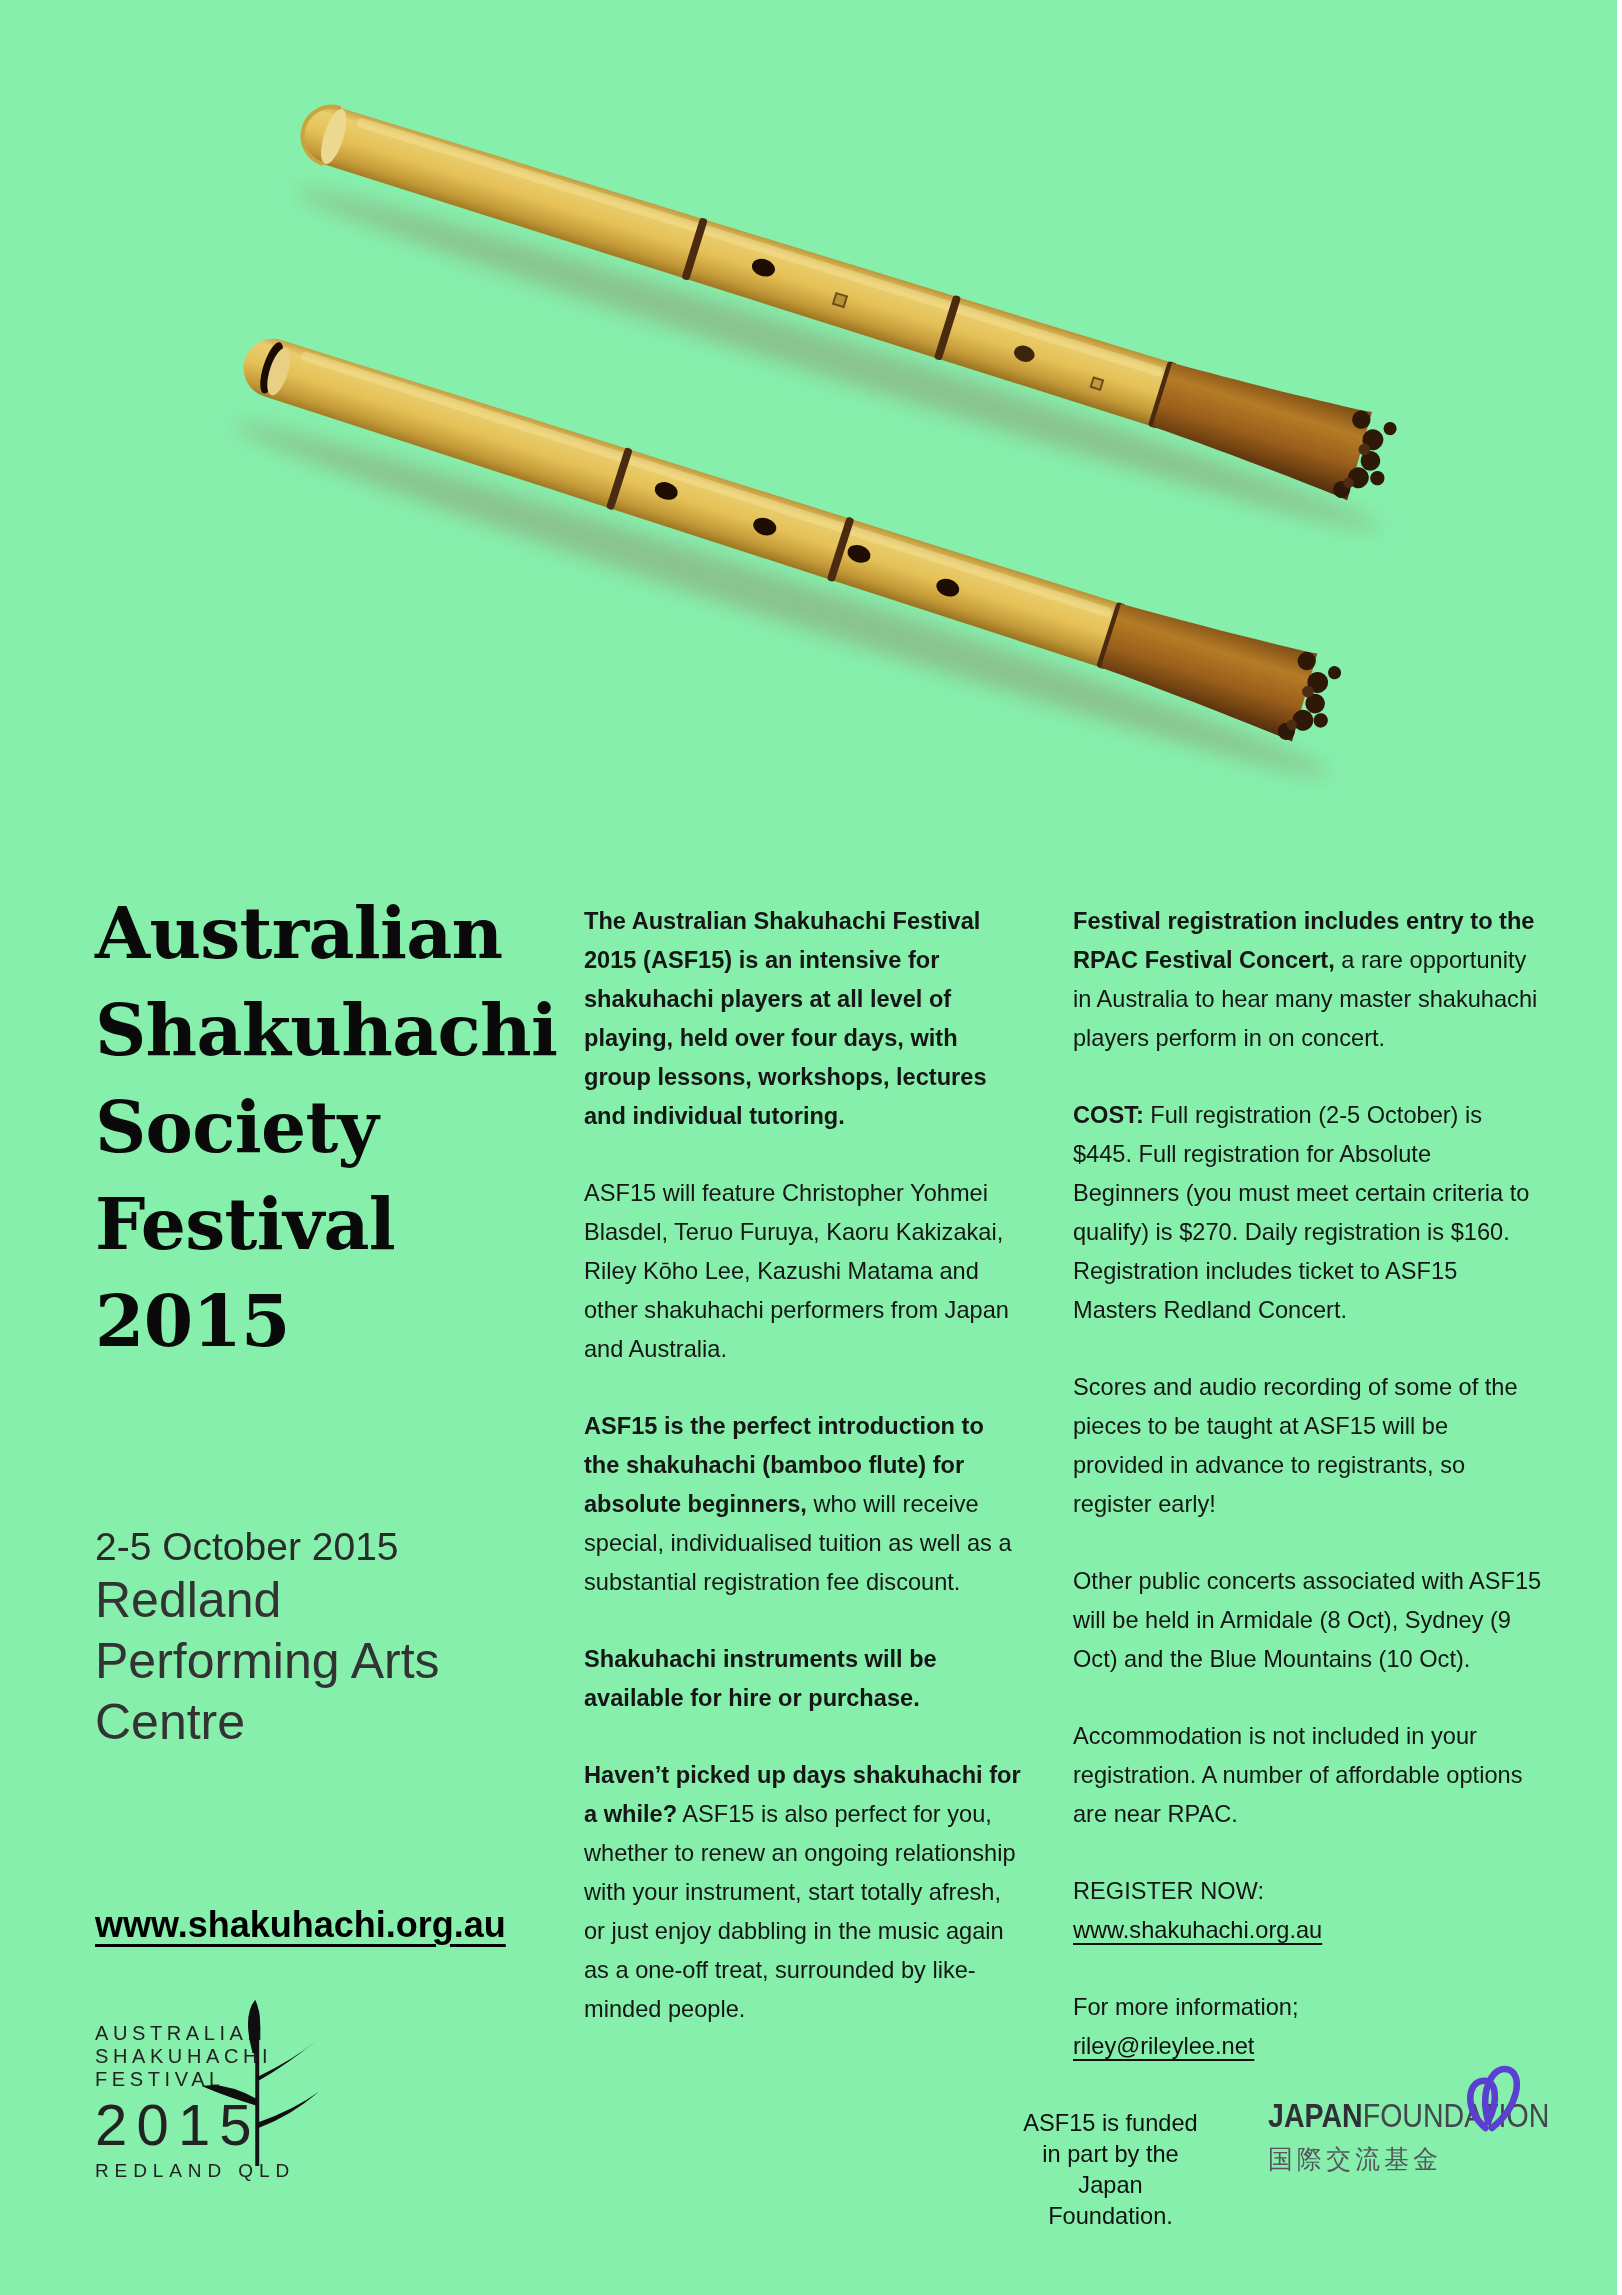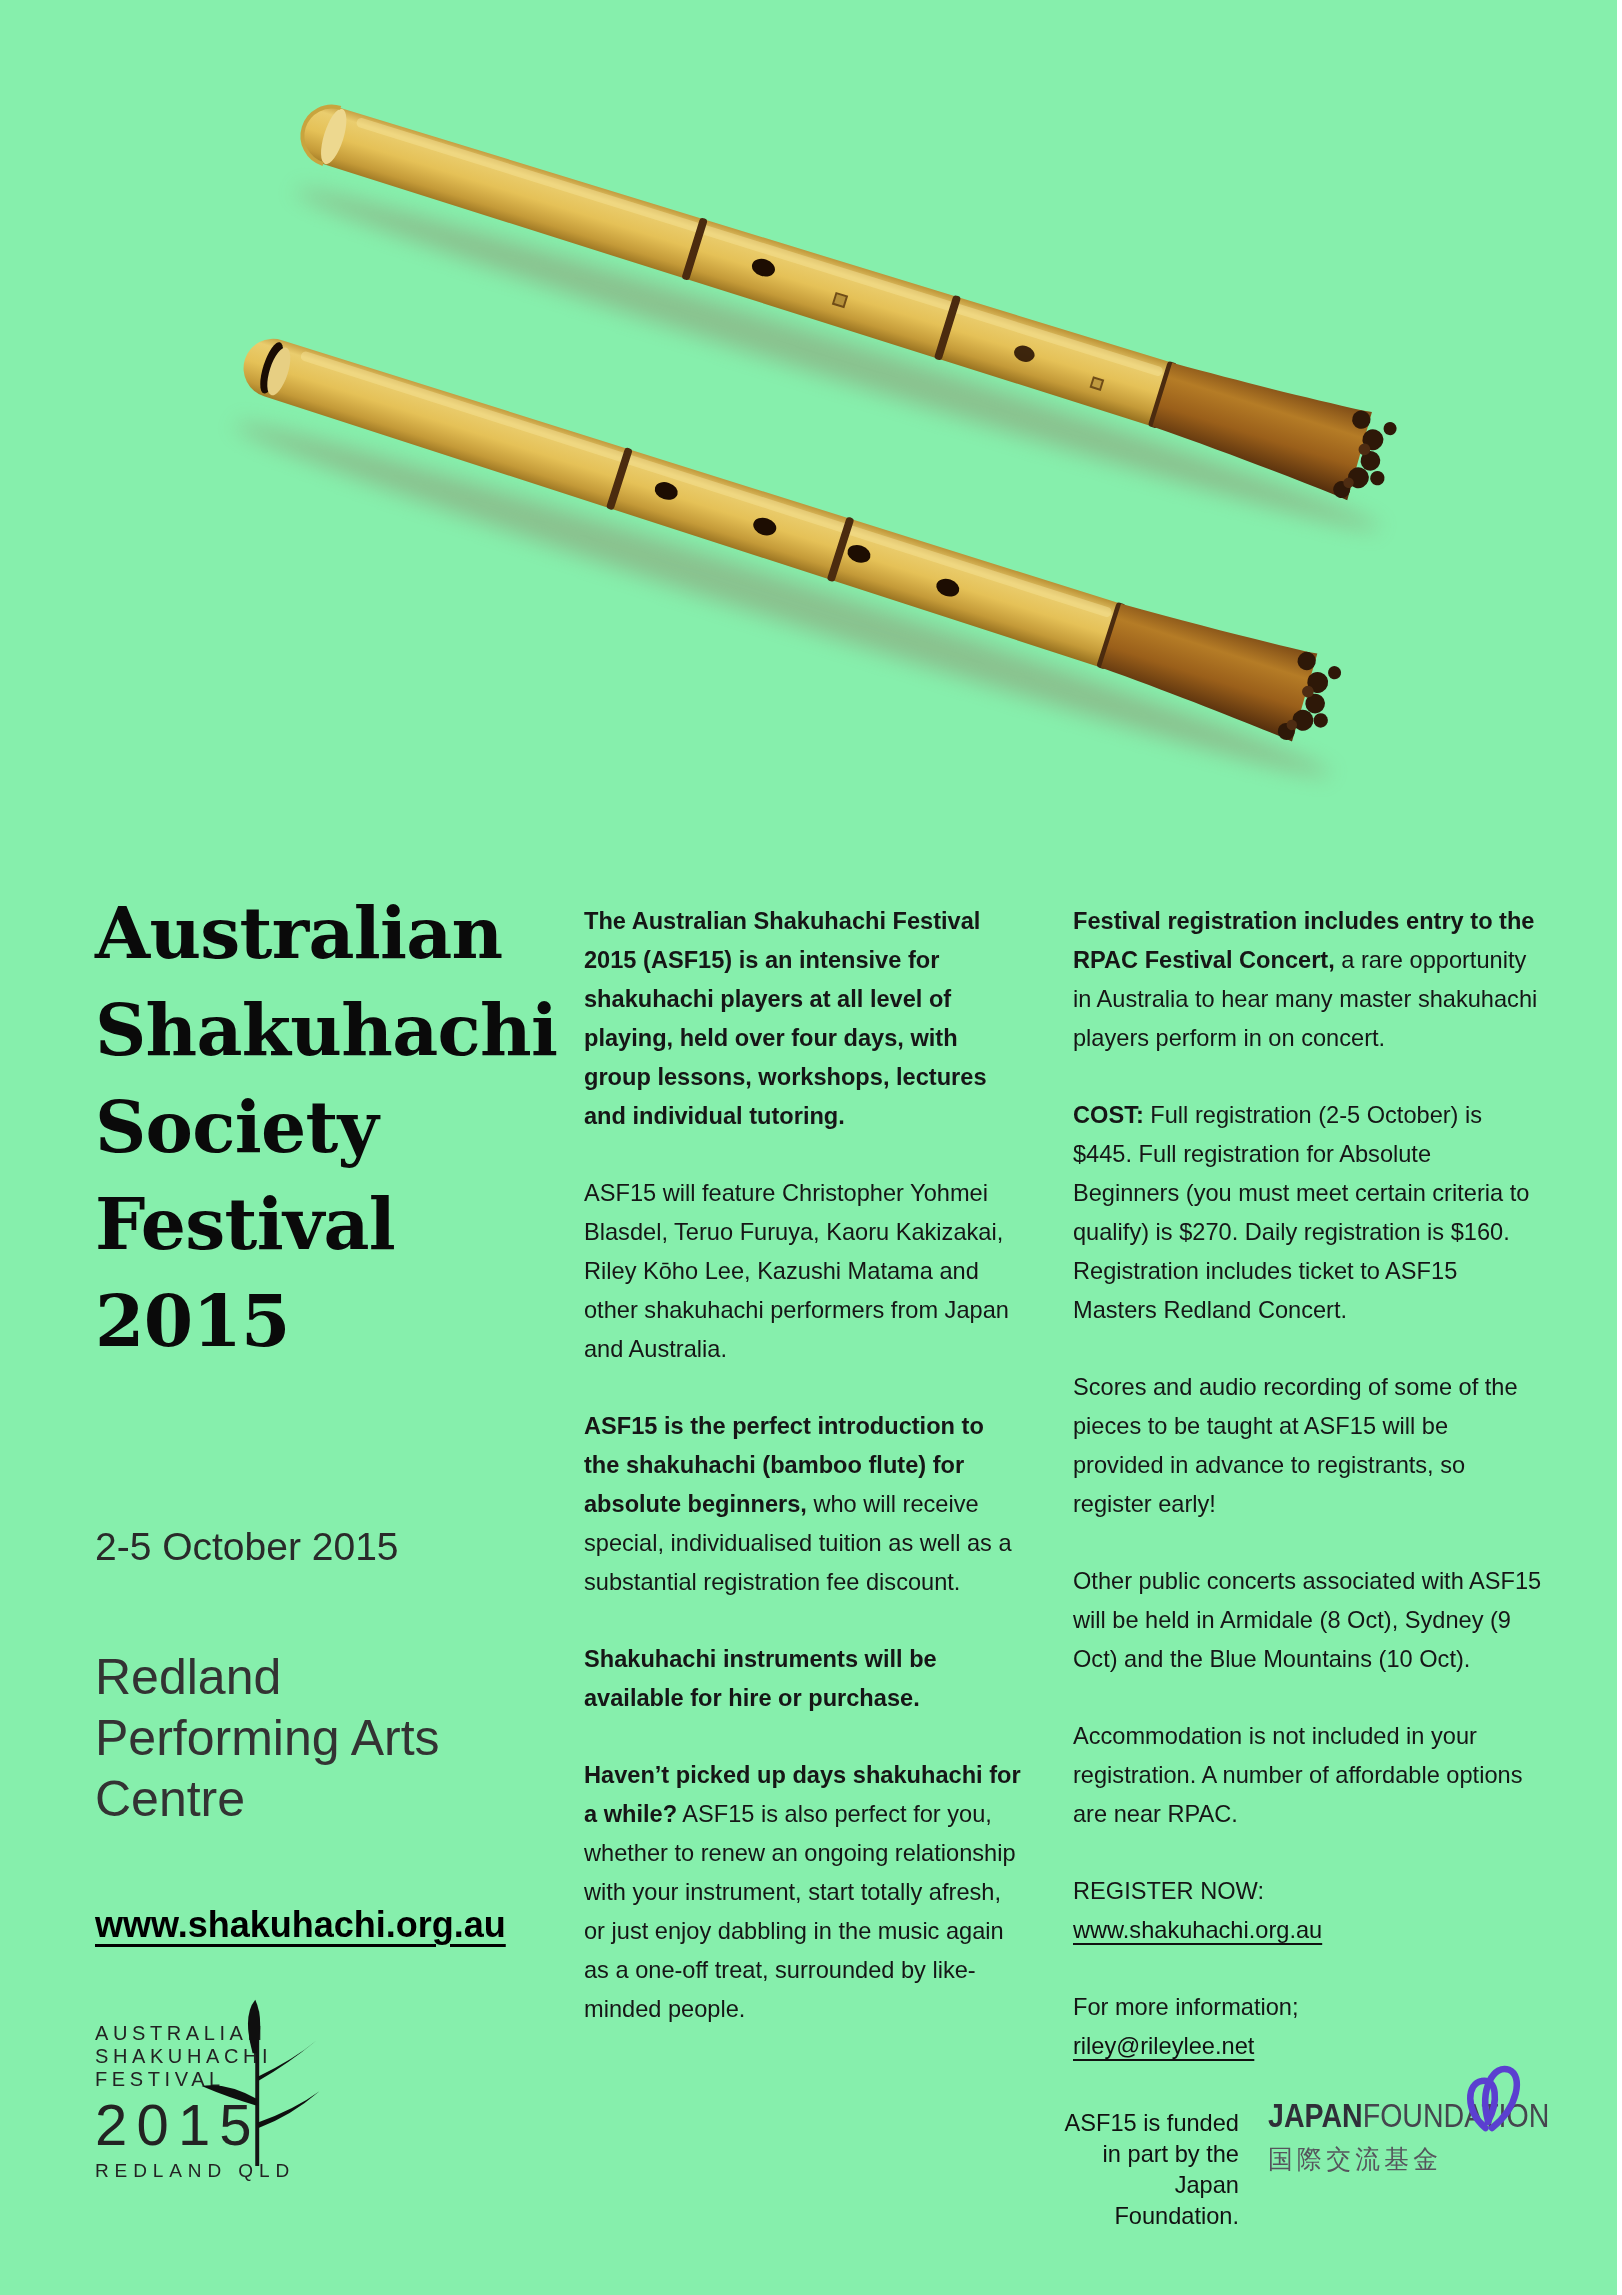--- a/index.html
+++ b/index.html
@@ -9,42 +9,42 @@
     overflow:hidden; font-family:"Liberation Sans", sans-serif; color:#111;
   }
   .hero { position:absolute; left:0; top:0; }
   .title {
     position:absolute; left:95px; top:885px;
     font-family:"DejaVu Serif", serif; font-weight:700;
     font-size:71px; line-height:97px; color:#0a0a0a; letter-spacing:-0.7px;
   }
   .title span { display:block; }
   .date { position:absolute; left:95px; top:1525px; font-size:39px; color:#2a2a2a; }
-  .venue { position:absolute; left:95px; top:1647px; font-size:50px; line-height:61px; color:#333; }
+  .venue { position:absolute; left:95px; top:1570px; font-size:50px; line-height:61px; color:#333; }
   .venue span { display:block; }
   .site {
     position:absolute; left:95px; top:1904px; font-size:36px; font-weight:700; color:#000;
     text-decoration:underline; text-decoration-thickness:2.6px; text-underline-offset:6.5px;
   }
   .logo-text { position:absolute; left:95px; top:2022px; color:#232323; }
   .logo-line { display:block; font-size:20px; letter-spacing:4.6px; line-height:23px; }
   .logo-year { display:block; font-size:58px; letter-spacing:9.2px; line-height:59px; margin-top:3.9px; }
   .logo-loc  { display:block; font-size:19px; letter-spacing:5.9px; margin-top:6.5px; }
   .stalk { position:absolute; left:195px; top:1993px; }
   .col { position:absolute; top:902px; font-size:23.6px; line-height:39px; color:#161616; }
   .col-mid   { left:584px;  width:440px; }
   .col-right { left:1073px; width:469px; }
   .para { margin:0 0 38px 0; }
   .para b { font-weight:700; }
   .ulink {
     color:#111; text-decoration:underline;
     text-decoration-thickness:2px; text-underline-offset:5.2px;
   }
   .funding {
-    position:absolute; left:982px; top:2108px; width:257px; text-align:right;
+    position:absolute; left:982px; top:2108px; width:257px; text-align:center;
     font-size:23.6px; line-height:31px; color:#111;
   }
   .funding span { display:block; }
   .jf { position:absolute; left:1268px; top:2096px; }
   .jf-brand {
     font-size:34px; white-space:nowrap; letter-spacing:0;
     transform:scaleX(.84); transform-origin:0 0;
   }
   .jf-brand .b { font-weight:700; color:#2f2f38; }
   .jf-brand .l { font-weight:400; color:#45454e; }

